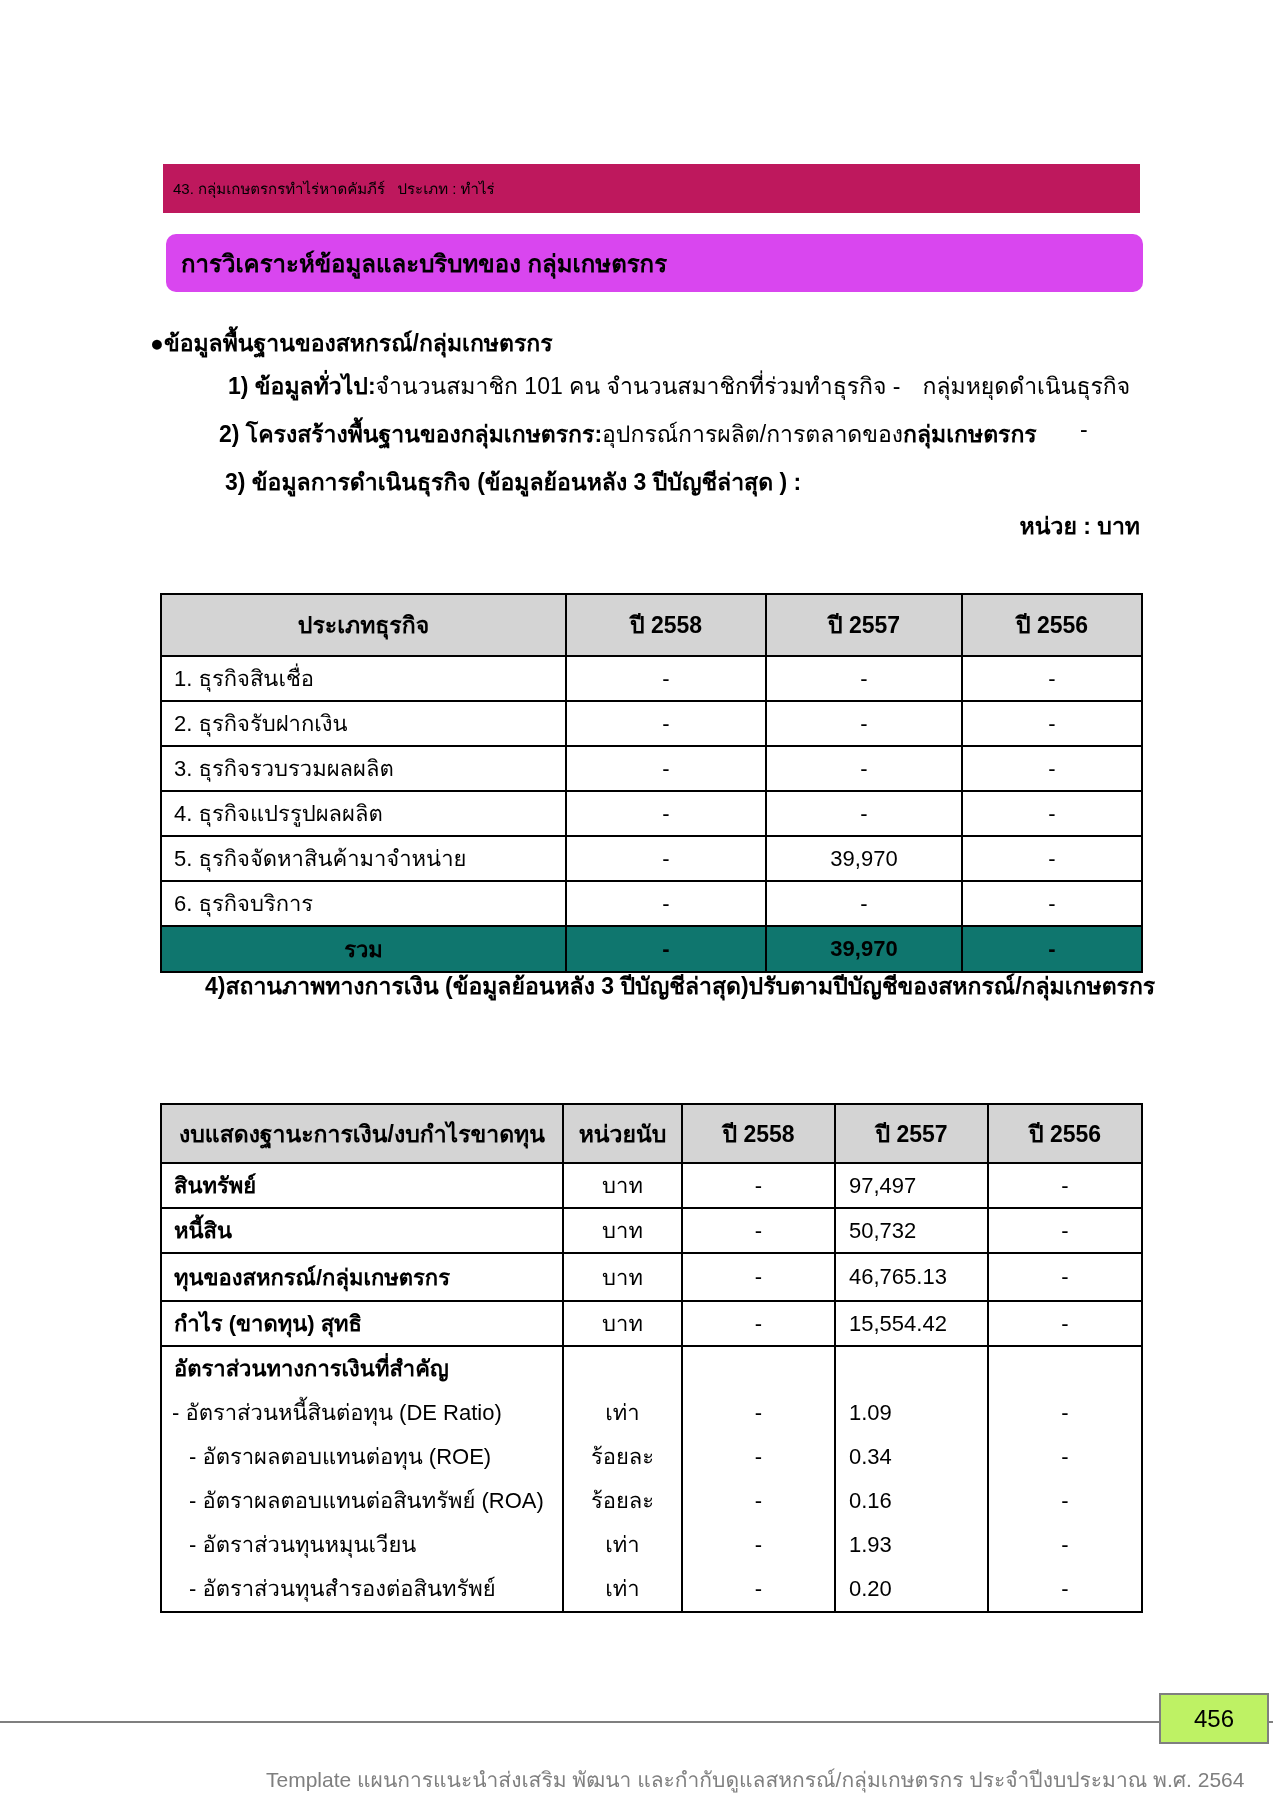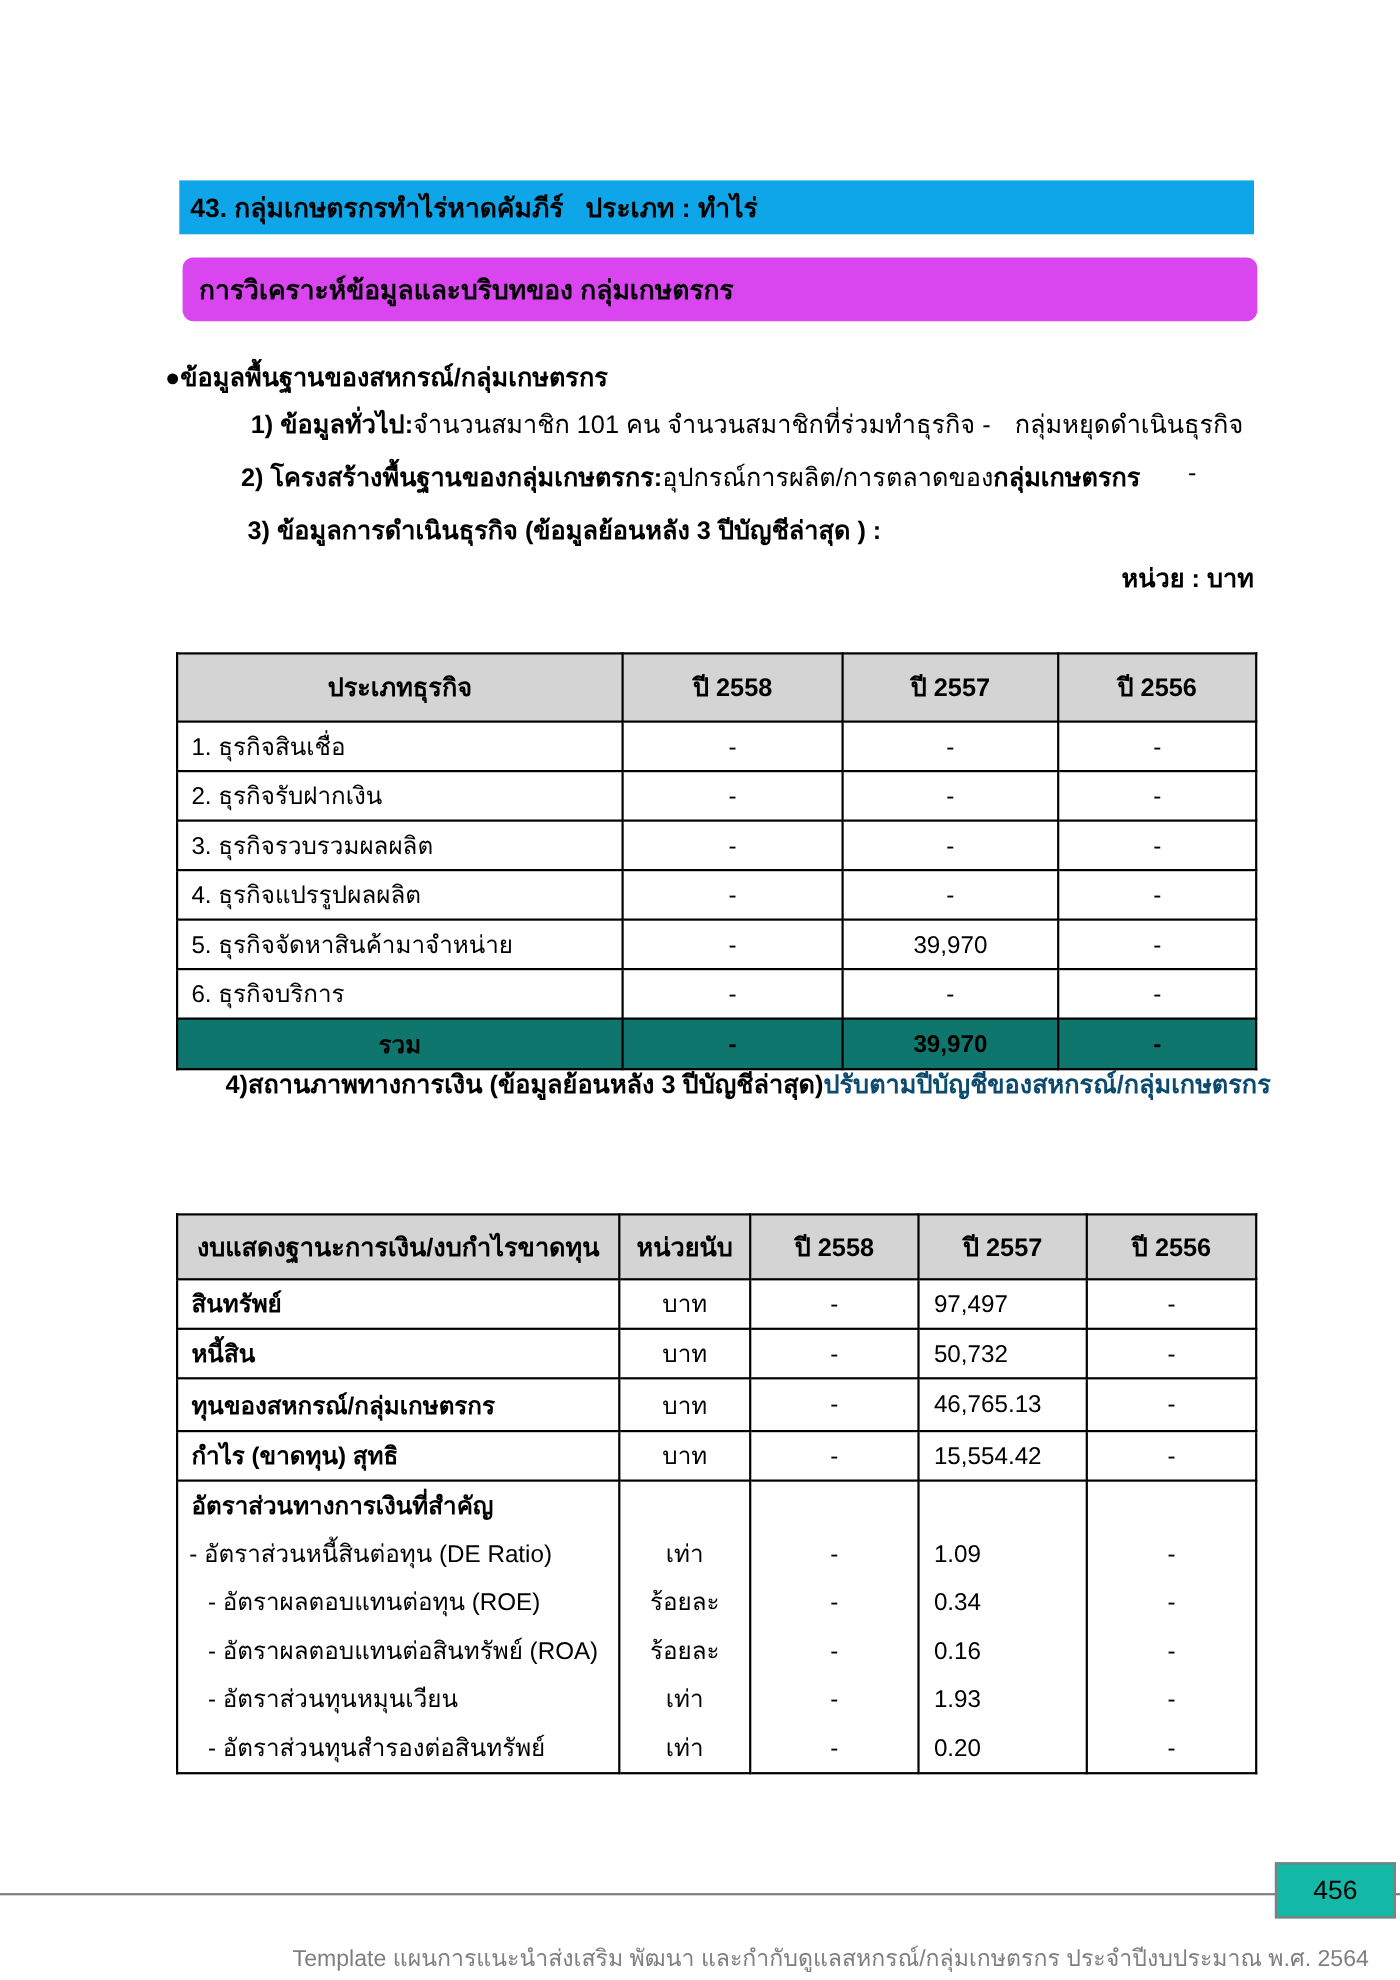--- a/index.html
+++ b/index.html
@@ -7,23 +7,23 @@
     position:relative;width:1273px;height:1800px;background:#ffffff;
     font-family:"Liberation Sans","DejaVu Sans",sans-serif;color:#000;
     overflow:hidden;
   }
   .abs{position:absolute;}
   .b{font-weight:bold;}
   .pre{white-space:pre;}
 
   
   .title-band{
-    left:163px;top:164px;width:977px;height:49px;background:#0ea5e9;
+    left:163px;top:164px;width:977px;height:49px;background:#be185d;
     display:flex;align-items:center;padding-left:10px;box-sizing:border-box;
-    font-size:24px;font-weight:bold;
+    font-size:15px;font-weight:normal;
   }
   .section-band{
     left:166px;top:234px;width:977px;height:58px;background:#d946ef;
     border-radius:10px;display:flex;align-items:center;padding-left:15px;
     box-sizing:border-box;font-size:24px;font-weight:bold;
   }
 
   
   .bullet-line{left:150px;top:325px;font-size:23px;font-weight:bold;}
   .intro-line{font-size:23px;}
@@ -39,38 +39,38 @@
   th{background:#D4D4D4;font-weight:bold;text-align:center;font-size:23px;}
   .t1{left:160px;top:553px;}
   .t1 th{height:60px;}
   .t1 td{height:43px;}
   .cell-label{text-align:left;padding-left:12px;}
   .cell-center{text-align:center;}
   .cell-left-val{text-align:left;padding-left:13px;}
   .total-row td{background:#0f766e;font-weight:bold;height:44px;}
 
   .sec4{left:205px;top:968px;font-size:23px;font-weight:bold;}
-  .red{color:#0c4a6e;}
+  .red{color:#000000;}
 
   .t2{left:160px;top:1063px;}
   .t2 th{height:57px;text-align:center;}
   .t2 td{height:43px;}
   .t2 .row-tall td{height:46px;}
   .ratio-cell{vertical-align:top;height:310px;}
   .rline{height:44px;line-height:44px;overflow:visible;}
   .rline.head{font-weight:bold;padding-left:12px;}
   .rl-1{padding-left:10px;}
   .rl-2{padding-left:27px;}
   .ratio-unit,.ratio-dash{text-align:center;}
   .ratio-val{text-align:left;padding-left:13px;}
 
   
   .footer-line{left:0;top:1721px;width:1273px;height:2px;background:#7F7F7F;}
   .page-num-box{
-    left:1159px;top:1693px;width:110px;height:51px;background:#14b8a6;
+    left:1159px;top:1693px;width:110px;height:51px;background:#bef264;
     border:2px solid #7F7F7F;box-sizing:border-box;
     display:flex;align-items:center;justify-content:center;font-size:24px;
   }
   .footer-text{left:222px;top:1763px;font-size:21px;color:#7F7F7F;margin-left:44px;}
 </style>
 </head>
 <body>
 
 <div class="page">
 

